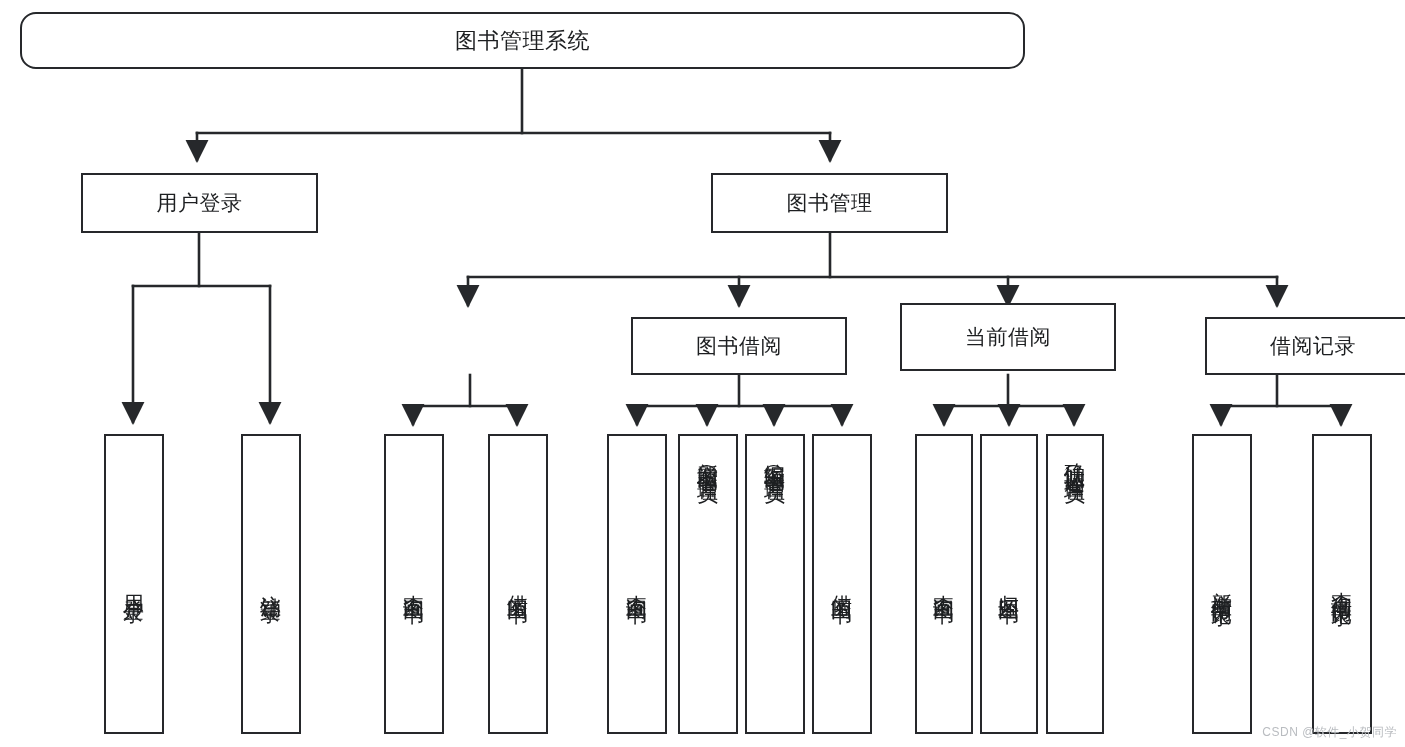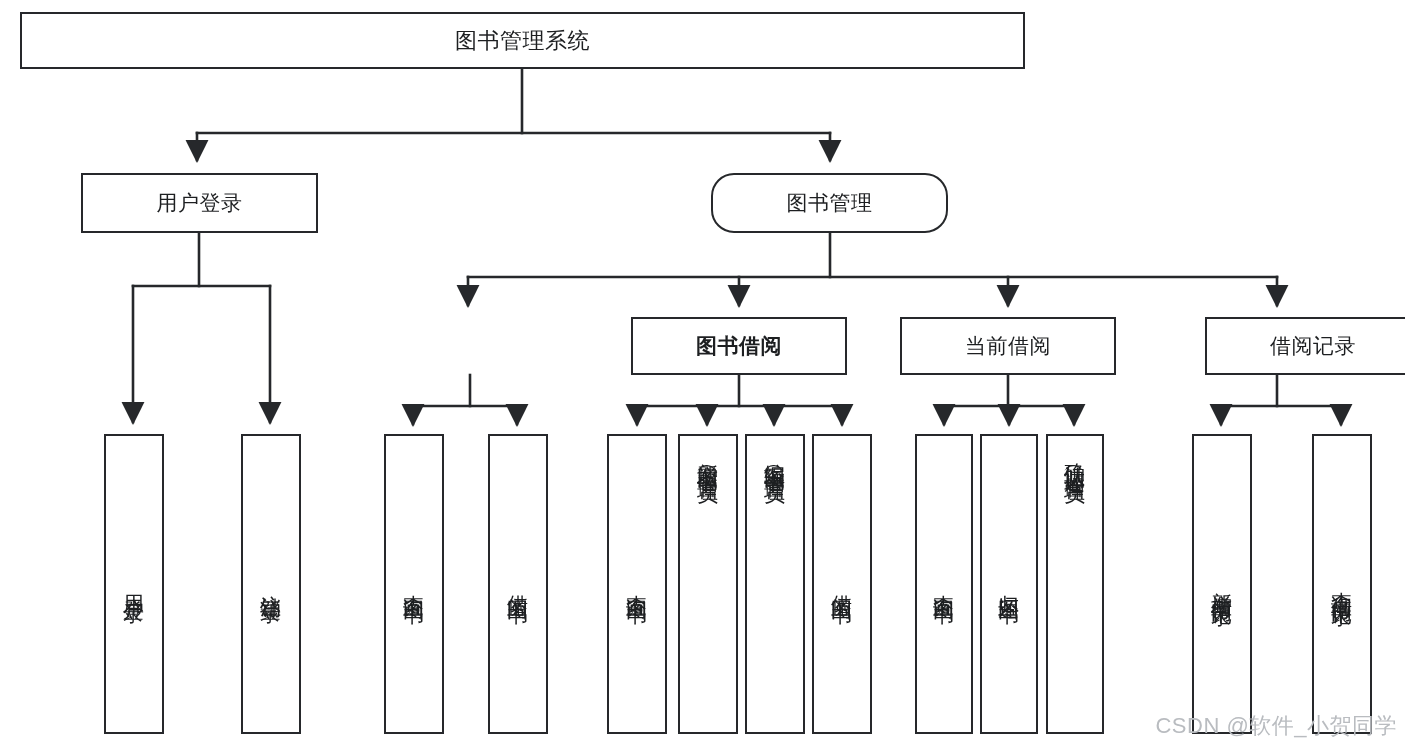--- a/index.html
+++ b/index.html
@@ -65,21 +65,21 @@
     white-space: nowrap;
   }
   .node.v.mid {
     align-items: center;
     padding-top: 0;
   }
   #watermark {
     position: absolute;
     right: 8px;
     bottom: 6px;
-    font-size: 22px;
+    font-size: 12px;
     color: #b9bcc0;
     letter-spacing: 0.5px;
     z-index: 5;
     white-space: nowrap;
   }
 </style>
 </head>
 <body>
 
 <div id="canvas">
@@ -127,38 +127,38 @@
       <path d="M 1009 406 L 1009 424" marker-end="url(#arrow)"></path>
       <path d="M 1074 406 L 1074 424" marker-end="url(#arrow)"></path>
 
       <path d="M 1277 375 L 1277 406"></path>
       <path d="M 1221 406 L 1341 406"></path>
       <path d="M 1221 406 L 1221 424" marker-end="url(#arrow)"></path>
       <path d="M 1341 406 L 1341 424" marker-end="url(#arrow)"></path>
     </g>
   </svg>
 
-  <div class="node h root" style="left:20px; top:12px; width:1005px; height:57px;">
+  <div class="node h root" style="left:20px; top:12px; width:1005px; height:57px;border-radius:16px;">
     <span class="lbl">图书管理系统</span>
   </div>
 
   <div class="node h" style="left:81px; top:173px; width:237px; height:60px;">
     <span class="lbl">用户登录</span>
   </div>
 
-  <div class="node h" style="left:711px; top:173px; width:237px; height:60px;border-radius:23px;">
+  <div class="node h" style="left:711px; top:173px; width:237px; height:60px;">
     <span class="lbl">图书管理</span>
   </div>
 
 
-  <div class="node h" style="left:631px; top:317px; width:216px; height:58px;font-weight:bold;">
+  <div class="node h" style="left:631px; top:317px; width:216px; height:58px;">
     <span class="lbl">图书借阅</span>
   </div>
 
-  <div class="node h" style="left:900px; top:317px; width:216px; height:58px;">
+  <div class="node h" style="left:900px; top:303px; width:216px; height:68px;">
     <span class="lbl">当前借阅</span>
   </div>
 
   <div class="node h" style="left:1169px; top:317px; width:216px; height:58px;margin-left:36px;">
     <span class="lbl">借阅记录</span>
   </div>
 
   <div class="node v mid" style="left:104px; top:434px; width:60px; height:300px;">
     <span class="lbl">用户登录</span>
   </div>

